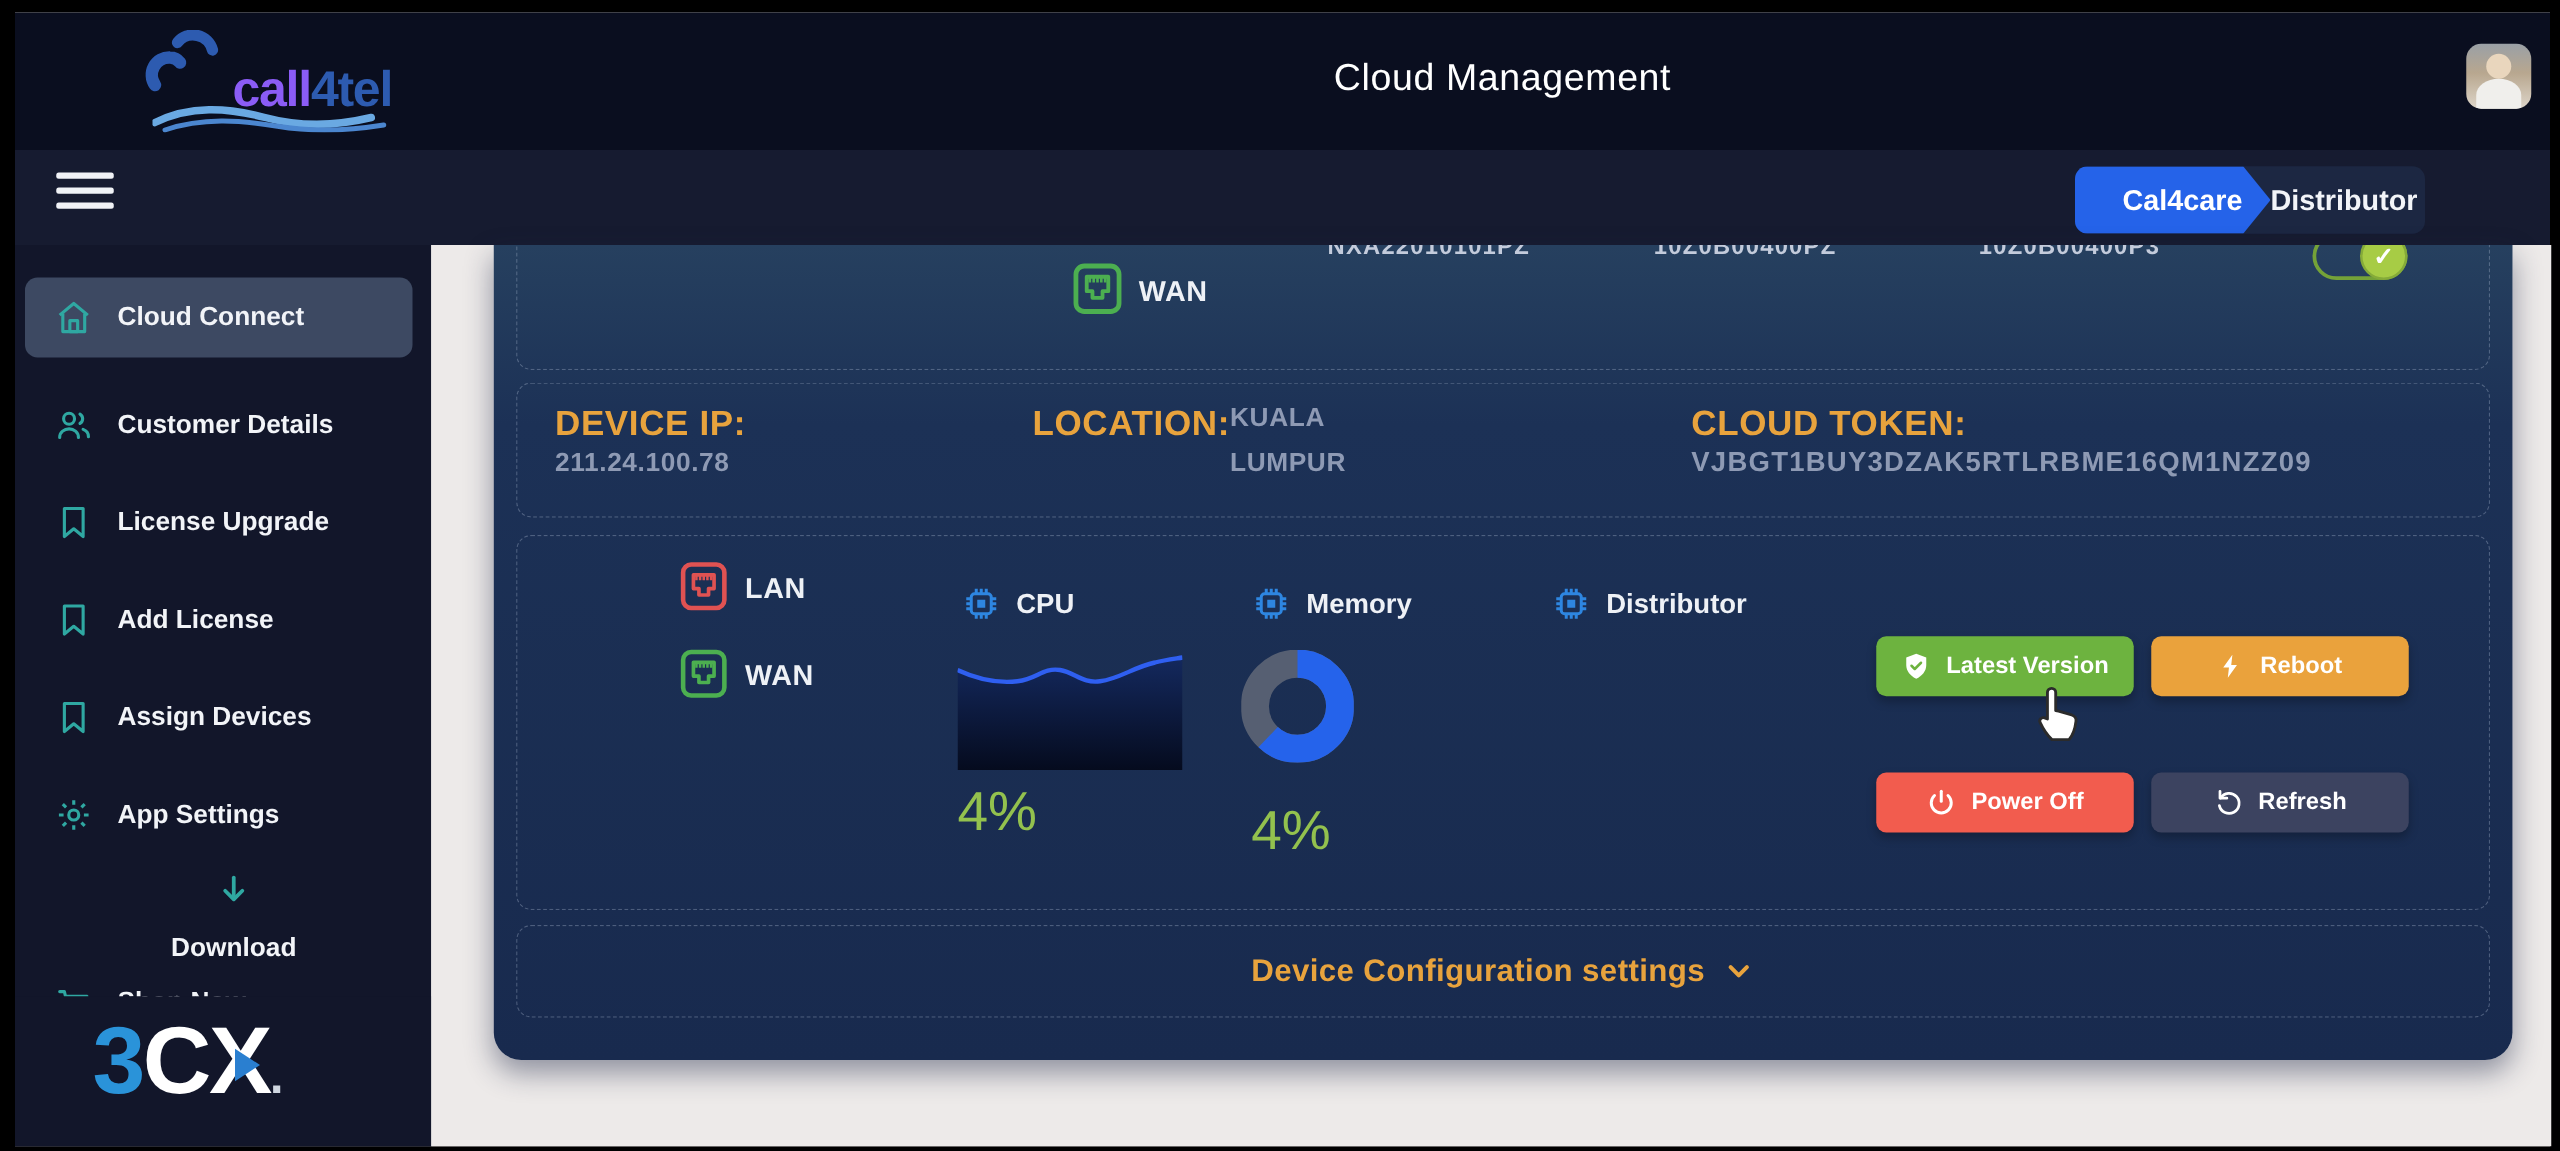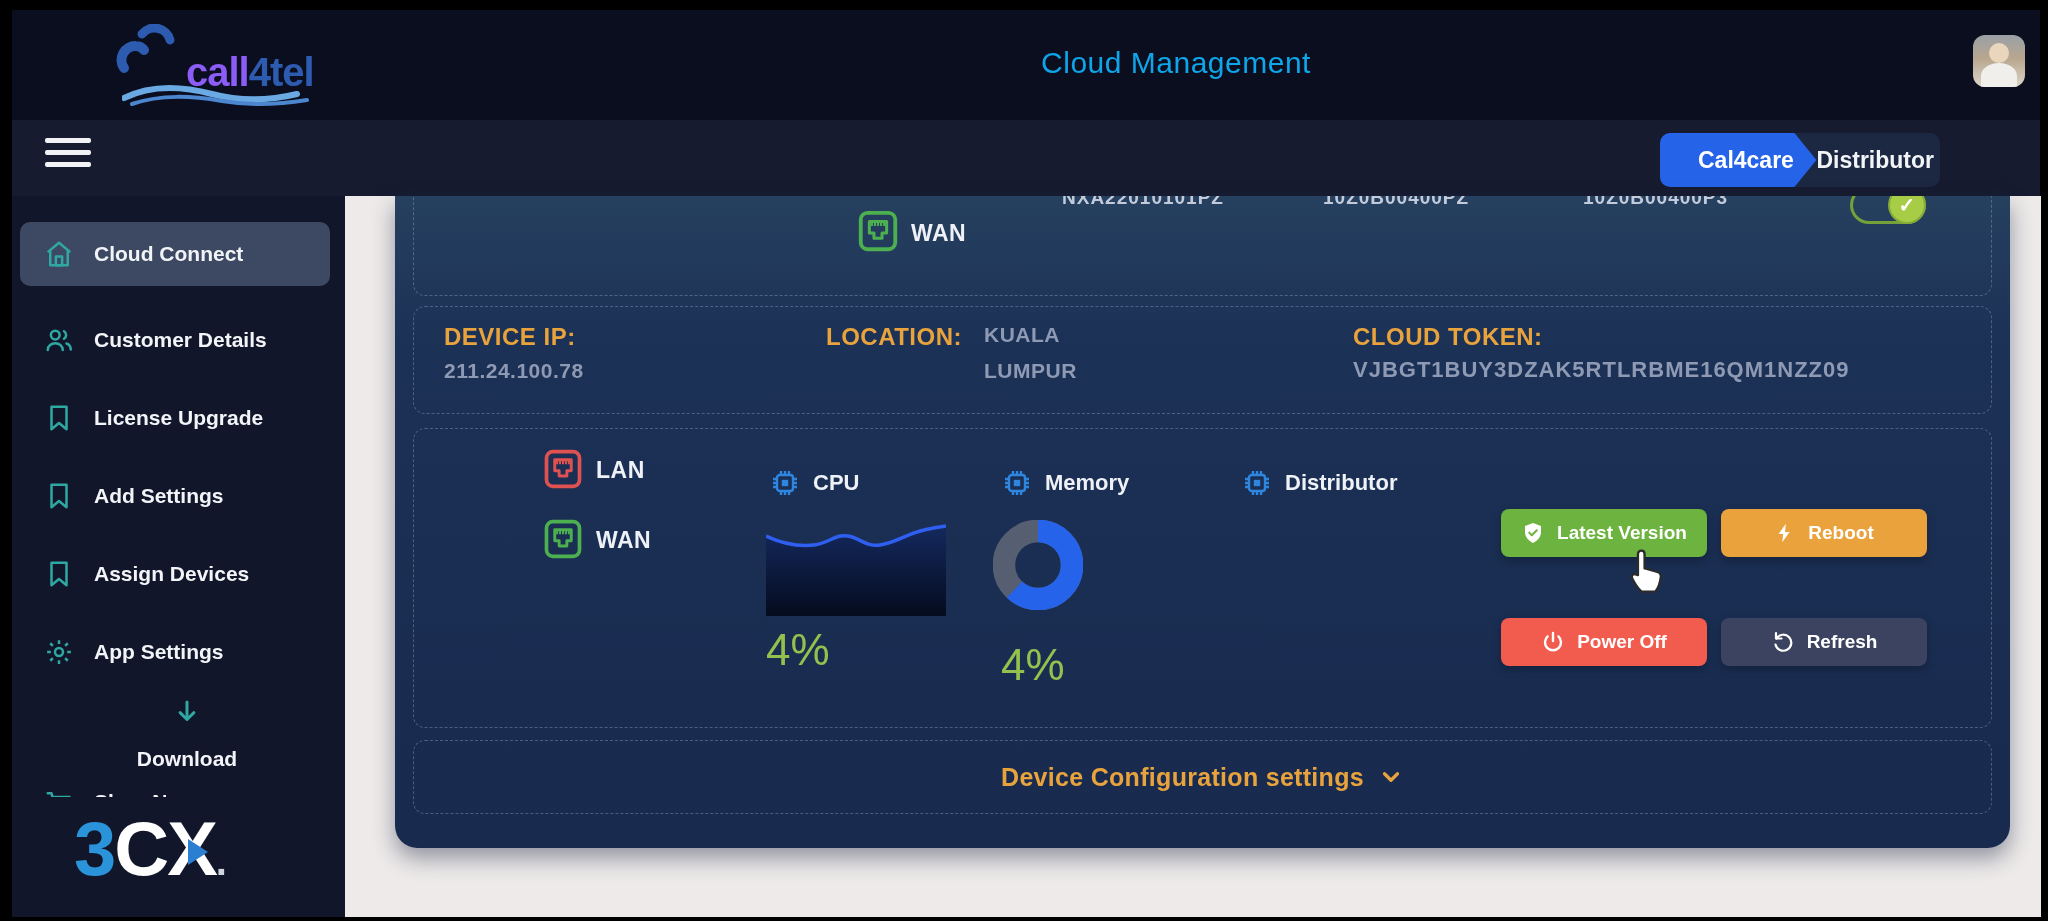--- a/index.html
+++ b/index.html
@@ -8,22 +8,22 @@
   .screen { position:absolute; left:12px; top:10px; width:2028px; height:907px; background:#edeae9; }
 
   
   .header { position:absolute; left:0; top:0; width:100%; height:110px; background:#0a0e1f; }
   .logo { position:absolute; left:100px; top:14px; width:220px; height:82px; }
   .logo-cloud { position:absolute; left:0; top:0; }
   .logo-text { position:absolute; left:74px; top:26px; font-size:40px; font-weight:bold; letter-spacing:-1px; }
   .logo-text .p1 { color:#8b5cf6; }
   .logo-text .p2 { color:#2d5bb0; }
   .logo-wave { position:absolute; left:10px; top:60px; }
-  .page-title { position:absolute; left:1164px; top:36px; transform:translateX(-50%);
-                color:#0ea5e9; font-size:30px; font-weight:500; letter-spacing:.5px; }
+  .page-title { position:absolute; left:1190px; top:36px; transform:translateX(-50%);
+                color:#ffffff; font-size:30px; font-weight:500; letter-spacing:.5px; }
   .avatar { position:absolute; left:1961px; top:25px; width:52px; height:52px; border-radius:12px;
             background:linear-gradient(180deg,#9aa0a6 0%, #b8a78f 45%, #ddd5c9 100%); overflow:hidden; }
   .avatar .head { position:absolute; left:16px; top:8px; width:20px; height:20px; border-radius:50%; background:#e9d6bd; }
   .avatar .body { position:absolute; left:8px; top:28px; width:36px; height:26px; border-radius:50% 50% 0 0; background:#f0efec; }
 
   
   .navbar { position:absolute; left:0; top:110px; width:100%; height:76px; background:#161b30; }
   .hamburger { position:absolute; left:33px; top:18px; width:46px; height:38px; cursor:pointer; }
   .hamburger i { display:block; width:46px; height:5px; background:#f0f2f6; border-radius:2px; margin-bottom:7px; }
   .role-badges { position:absolute; left:1648px; top:13px; width:280px; height:54px; background:#1c2742;
@@ -60,21 +60,21 @@
 
   .serial { position:absolute; top:-9px; font-size:19px; font-weight:bold; color:#c3cbdb; letter-spacing:1px; }
   .port-row-label { position:absolute; color:#eef1f6; font-weight:bold; font-size:23px; letter-spacing:.5px; }
 
   .toggle { position:absolute; left:1455px; top:-10px; width:76px; height:38px; border:3px solid #74a238;
             border-radius:19px; cursor:pointer; }
   .toggle .knob { position:absolute; right:-3px; top:-3px; width:38px; height:38px; border-radius:50%;
                   background:#a7cc45; border:2px solid #85ab39; color:#fff; font-size:20px; font-weight:bold;
                   display:flex; align-items:center; justify-content:center; }
 
-  .info-label { position:absolute; color:#e8a33d; font-size:24px; font-weight:bold; letter-spacing:.5px; }
+  .info-label { position:absolute; color:#e8a33d; font-size:28px; font-weight:bold; letter-spacing:.5px; }
   .info-value { position:absolute; color:#8e9ab4; font-size:21px; font-weight:bold; letter-spacing:.5px; }
   .token-value { font-size:22px; letter-spacing:1px; }
 
   .stat-hdr { position:absolute; display:flex; align-items:center; gap:12px; color:#eef1f6; font-size:22px; font-weight:bold; }
   .pct { position:absolute; color:#93c14e; font-size:44px; font-weight:500; }
   .spark { position:absolute; left:352px; top:87px; width:180px; height:100px; }
   .donut { position:absolute; left:579px; top:91px; width:90px; height:90px; }
 
   .btn { position:absolute; width:206px; height:48px; border:none; border-radius:8px; color:#fff;
          font-family:"Liberation Sans", sans-serif; font-size:19px; font-weight:bold; cursor:pointer;
@@ -153,21 +153,21 @@
           </svg>
       </span>
       <span>License Upgrade</span>
     </div>
     <div class="side-item" style="top:268px;">
       <span class="ic">
         <svg viewBox="0 0 24 24" width="30" height="30" fill="none" stroke="currentColor" stroke-width="2" stroke-linejoin="round">
             <path d="M6 3h12v18l-6-5-6 5z"></path>
           </svg>
       </span>
-      <span>Add Settings</span>
+      <span>Add License</span>
     </div>
     <div class="side-item" style="top:346px;">
       <span class="ic">
         <svg viewBox="0 0 24 24" width="30" height="30" fill="none" stroke="currentColor" stroke-width="2" stroke-linejoin="round">
             <path d="M6 3h12v18l-6-5-6 5z"></path>
           </svg>
       </span>
       <span>Assign Devices</span>
     </div>
     <div class="side-item" style="top:424px;">

